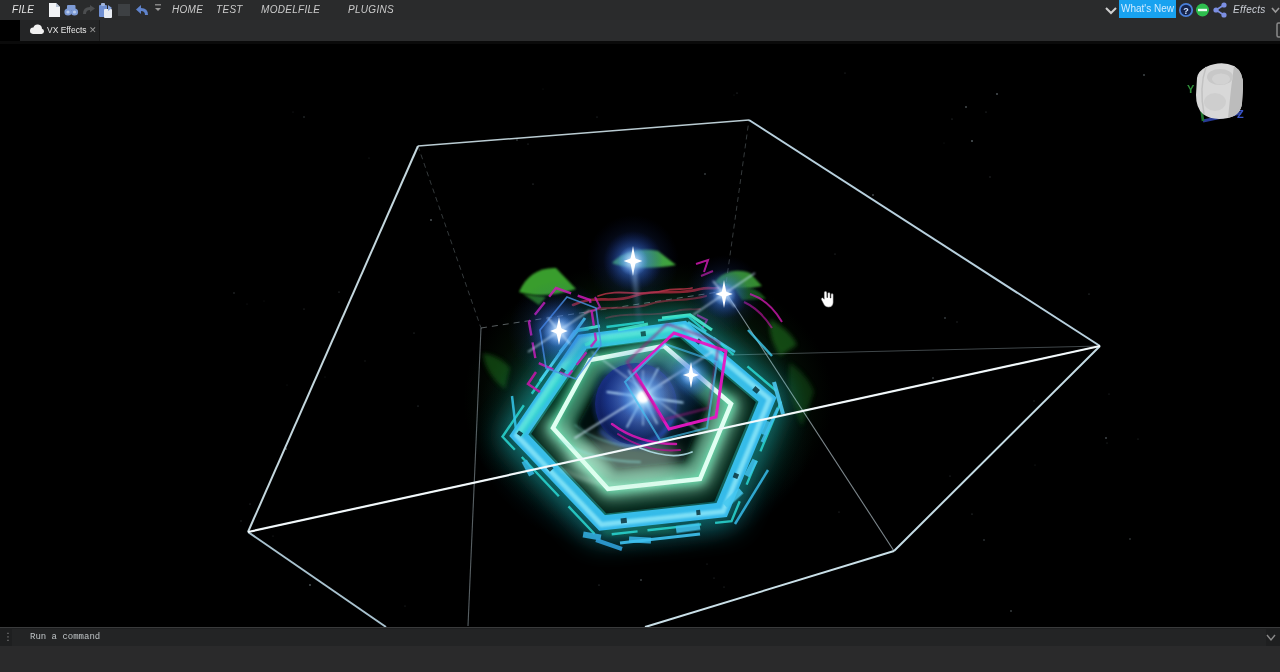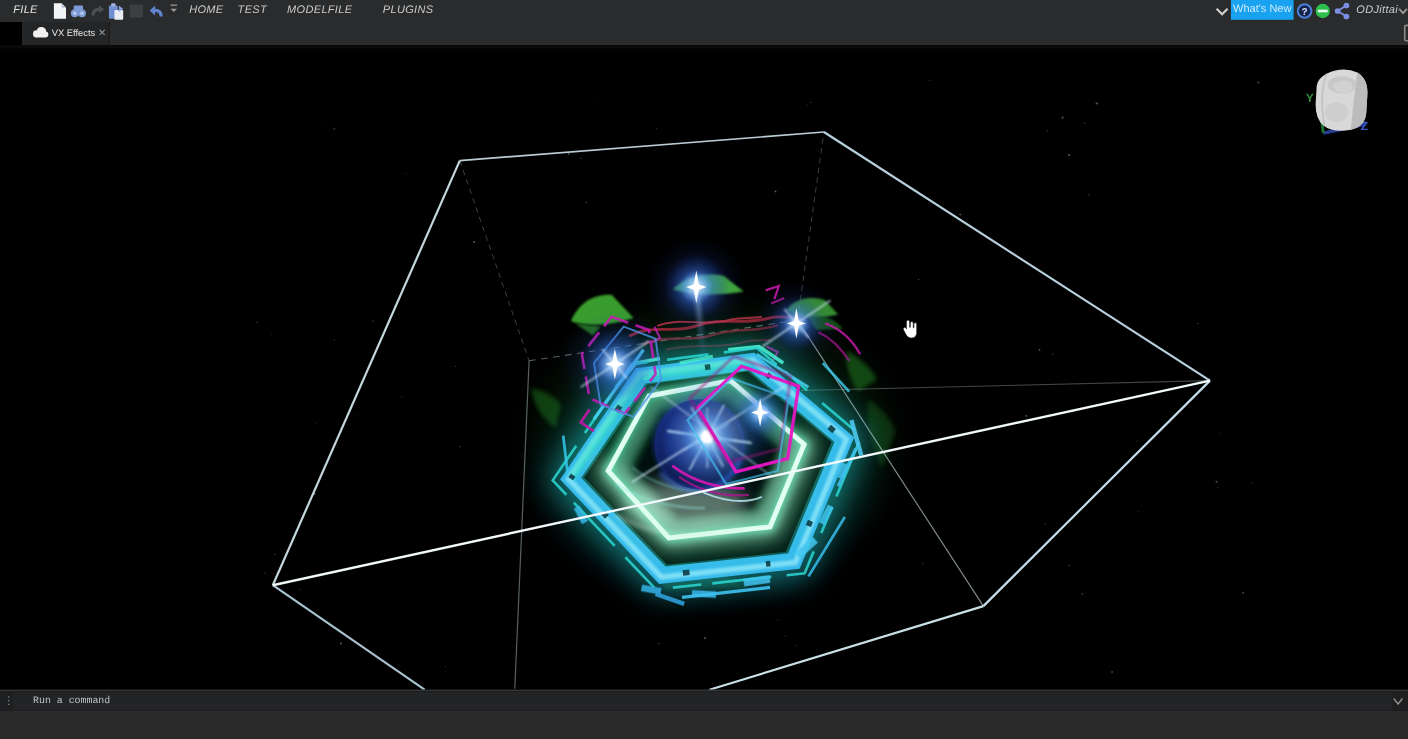--- a/index.html
+++ b/index.html
@@ -354,21 +354,21 @@
     <text x="8" y="13.5" text-anchor="middle" font-size="9" font-weight="bold" fill="#cfe2ff" font-family="Liberation Sans,sans-serif">?</text>
     <circle cx="24.5" cy="10" r="6.5" fill="#2dbf4e"></circle>
       <rect x="20" y="8.8" width="9" height="2.4" fill="#eafaf0"></rect>
     <g fill="#7c8fe2">
         <circle cx="46" cy="5" r="2.6"></circle>
         <circle cx="38" cy="10" r="2.6"></circle>
         <circle cx="46" cy="15" r="2.6"></circle>
         <path d="M38,10 L46,5 M38,10 L46,15" stroke="#7c8fe2" stroke-width="1.6"></path>
       </g>
   </svg>
-  <div class="menu" style="left:1233px;color:#c9cdd4;">ODJittai</div>
+  <div class="menu" style="left:1233px;color:#c9cdd4;">Effects</div>
   <svg width="12" height="20" style="position:absolute;left:1270px;top:0;">
       <path d="M2,8 L5.5,12 L9,8" stroke="#9a9a9a" stroke-width="1.6" fill="none"></path>
     </svg>
 </div>
 
 <div class="tabbar">
   <div style="position:absolute;left:0;top:0;width:80px;height:21px;background:#242526;border-right:1px solid #1a1a1a;"></div>
   <svg width="20" height="21" style="position:absolute;left:8px;top:0;">
     <path d="M5,14 a3.2,3.2 0 0 1 0.4,-6.4 a4.4,4.4 0 0 1 8.6,1.1 a2.7,2.7 0 0 1 -0.4,5.3 Z" fill="#f0f0f0"></path>
   </svg>

